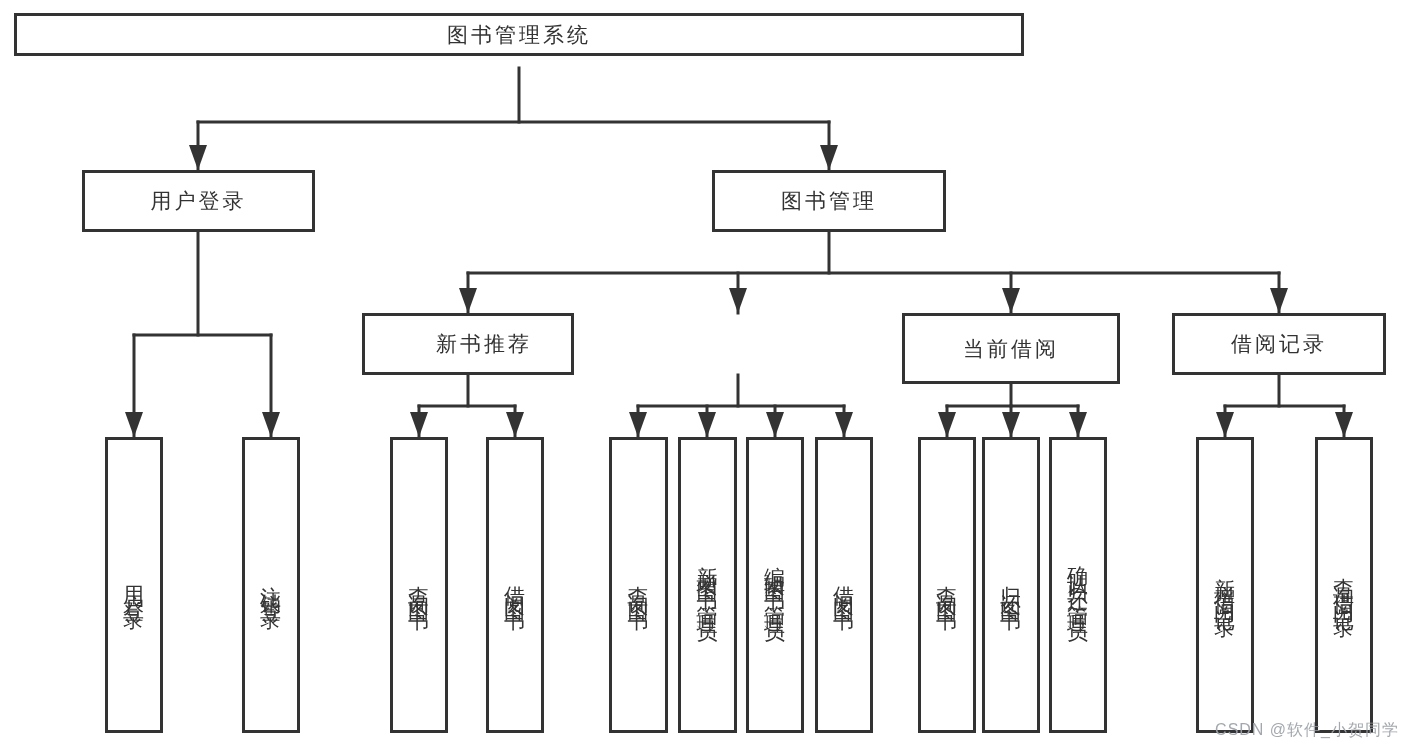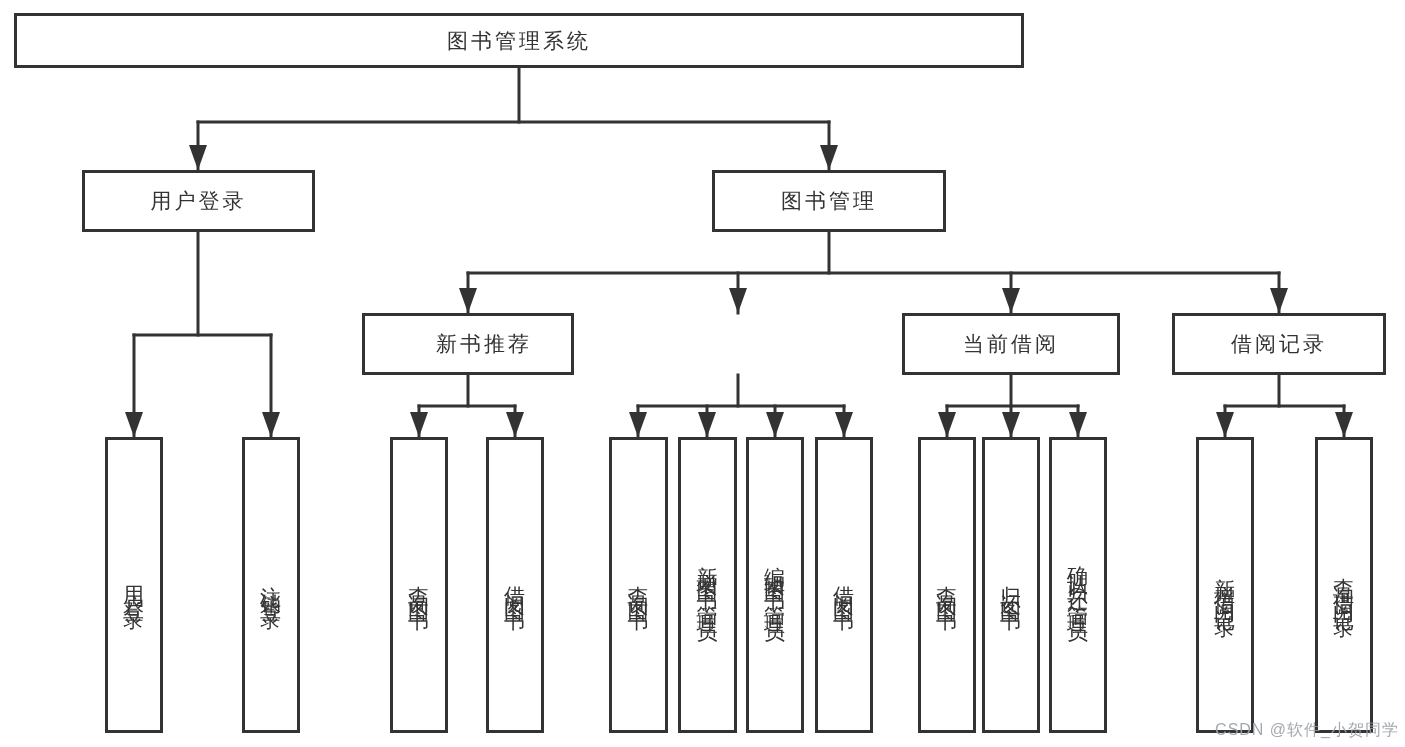--- a/index.html
+++ b/index.html
@@ -102,27 +102,27 @@
       <path d="M1011,406 V437" marker-end="url(#arrow)"></path>
       <path d="M1078,406 V437" marker-end="url(#arrow)"></path>
 
       <path d="M1279,375 V406"></path>
       <path d="M1225,406 H1344"></path>
       <path d="M1225,406 V437" marker-end="url(#arrow)"></path>
       <path d="M1344,406 V437" marker-end="url(#arrow)"></path>
     </g>
   </svg>
 
-  <div class="node h-node" style="left:14px; top:13px; width:1010px; height:55px;">图书管理系统</div>
+  <div class="node h-node" style="left:14px; top:13px; width:1010px; height:43px;">图书管理系统</div>
 
   <div class="node h-node" style="left:82px; top:170px; width:233px; height:62px;">用户登录</div>
   <div class="node h-node" style="left:712px; top:170px; width:234px; height:62px;">图书管理</div>
 
   <div class="node h-node" style="left:362px; top:313px; width:212px; height:62px;padding-left:32px;">新书推荐</div>
-  <div class="node h-node" style="left:902px; top:313px; width:218px; height:62px;">当前借阅</div>
+  <div class="node h-node" style="left:902px; top:313px; width:218px; height:71px;">当前借阅</div>
   <div class="node h-node" style="left:1172px; top:313px; width:214px; height:62px;">借阅记录</div>
 
   <div class="node v-node" style="left:105px; top:437px; width:58px; height:296px;">
     <span class="v-label">用户登录</span>
   </div>
   <div class="node v-node" style="left:242px; top:437px; width:58px; height:296px;">
     <span class="v-label">注销登录</span>
   </div>
 
   <div class="node v-node" style="left:390px; top:437px; width:58px; height:296px;">

